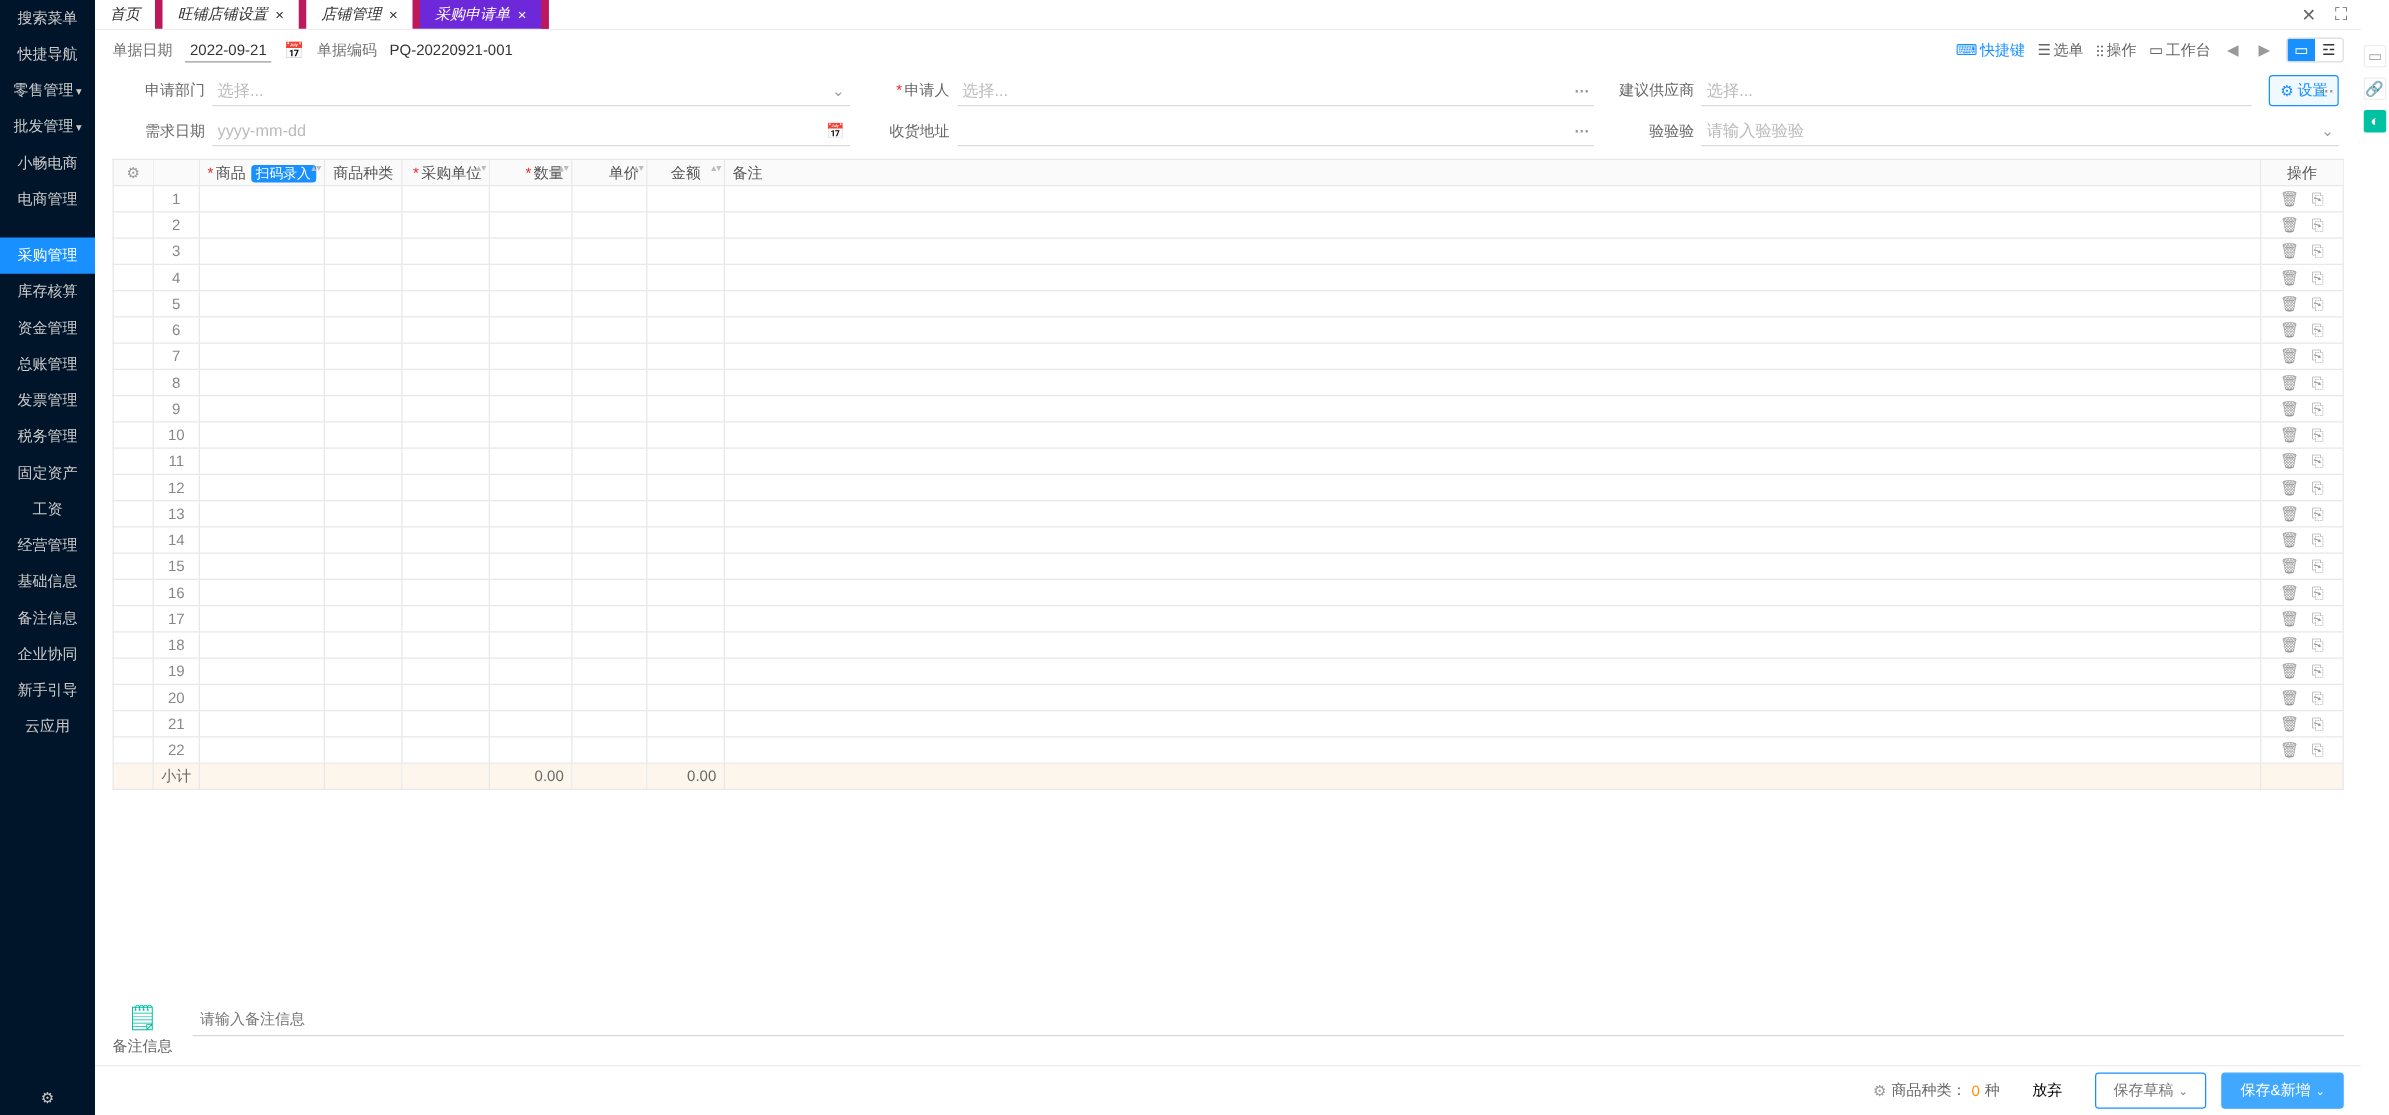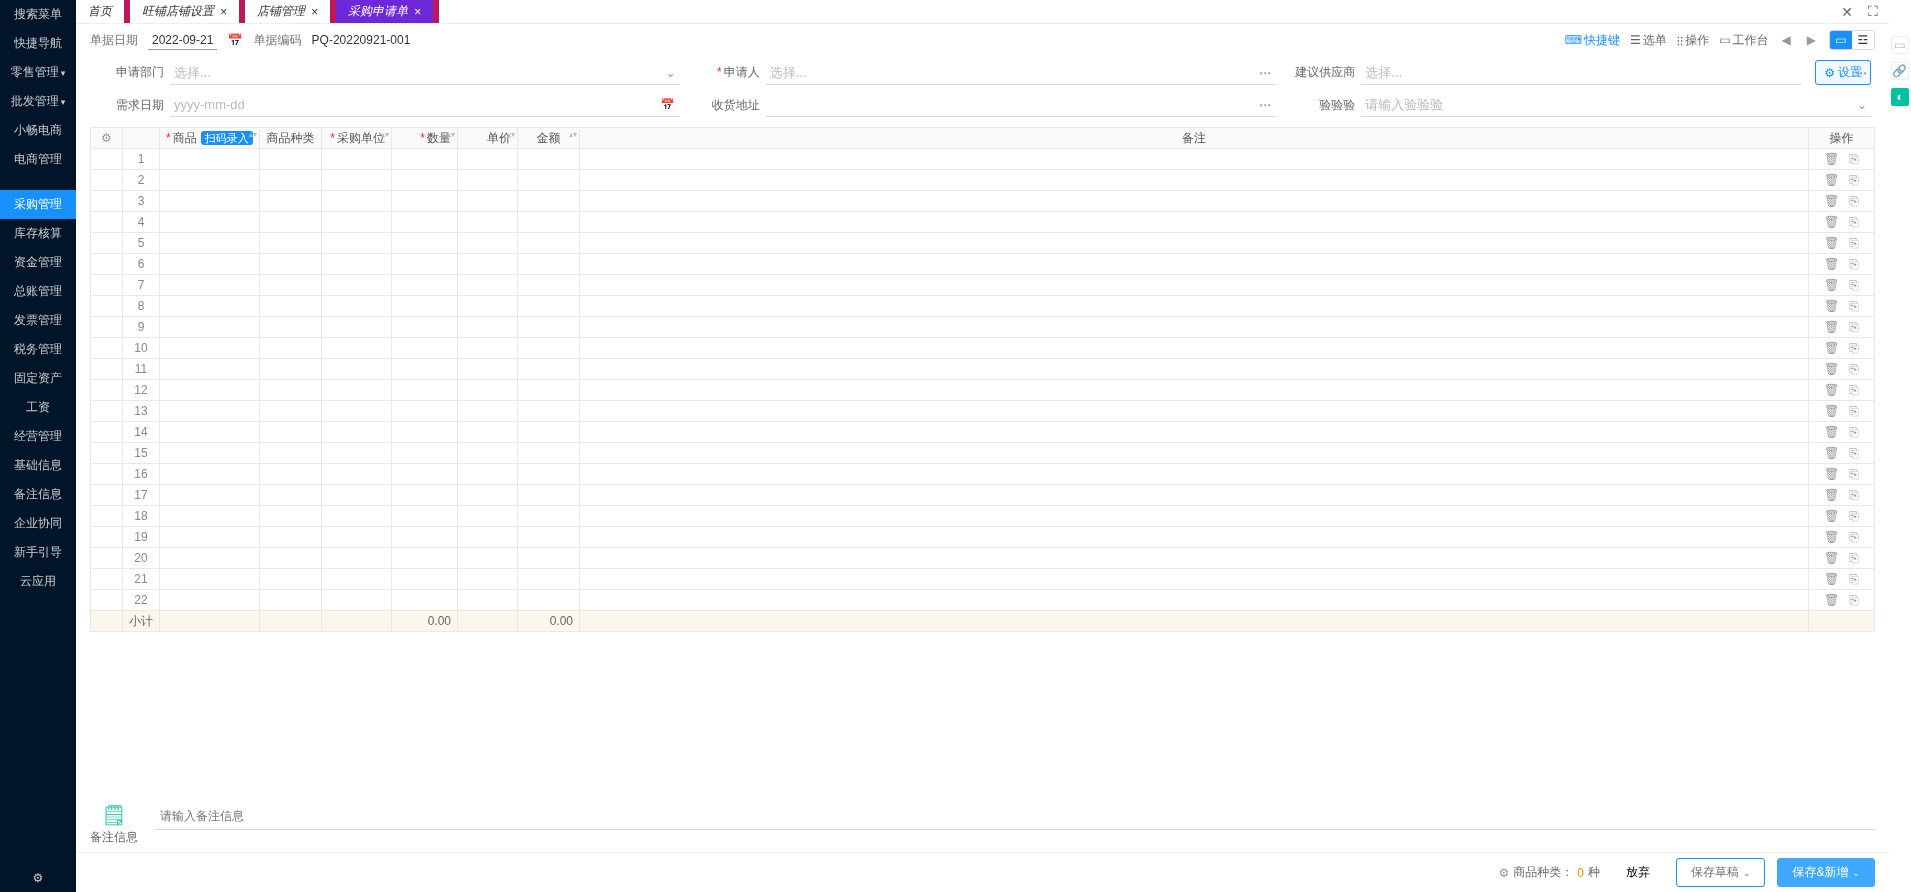--- a/index.html
+++ b/index.html
@@ -46,21 +46,21 @@
 .row-num { text-align:center; color:#888; }
 .gear-th { width:32px; text-align:center; }
 .gear-icon { color:#999; cursor:pointer; }
 .col-goods { width:100px; text-align:left; }
 .scan-tag { background:#1890ff; color:#fff; border-radius:3px; padding:1px 4px; font-size:11px; margin-left:4px; }
 .col-spec { width:62px; }
 .col-unit { width:70px; text-align:right; }
 .col-qty { width:66px; text-align:right; }
 .col-price { width:60px; text-align:right; }
 .col-amount { width:62px; }
-.col-note { text-align:center; }
+.col-note { text-align:left; }
 .col-action { width:66px; text-align:center; }
 .row-actions { display:flex; gap:10px; justify-content:center; color:#999; }
 .row-action { cursor:pointer; }
 .subtotal-row td { background:#fdf6ec; color:#666; }
 .note-section { display:flex; align-items:flex-start; gap:16px; padding:12px 14px 6px; }
 .note-left { display:flex; flex-direction:column; align-items:center; gap:2px; }
 .note-icon-box { color:#00c1a2; font-size:20px; }
 .note-label { font-size:12px; color:#666; }
 .note-input { flex:1; border:none; border-bottom:1px solid #d9d9d9; padding:6px; font-size:12px; outline:none; }
 .footer { height:40px; border-top:1px solid #eee; display:flex; align-items:center; justify-content:flex-end; padding:0 14px; gap:12px; margin-top:auto; }

